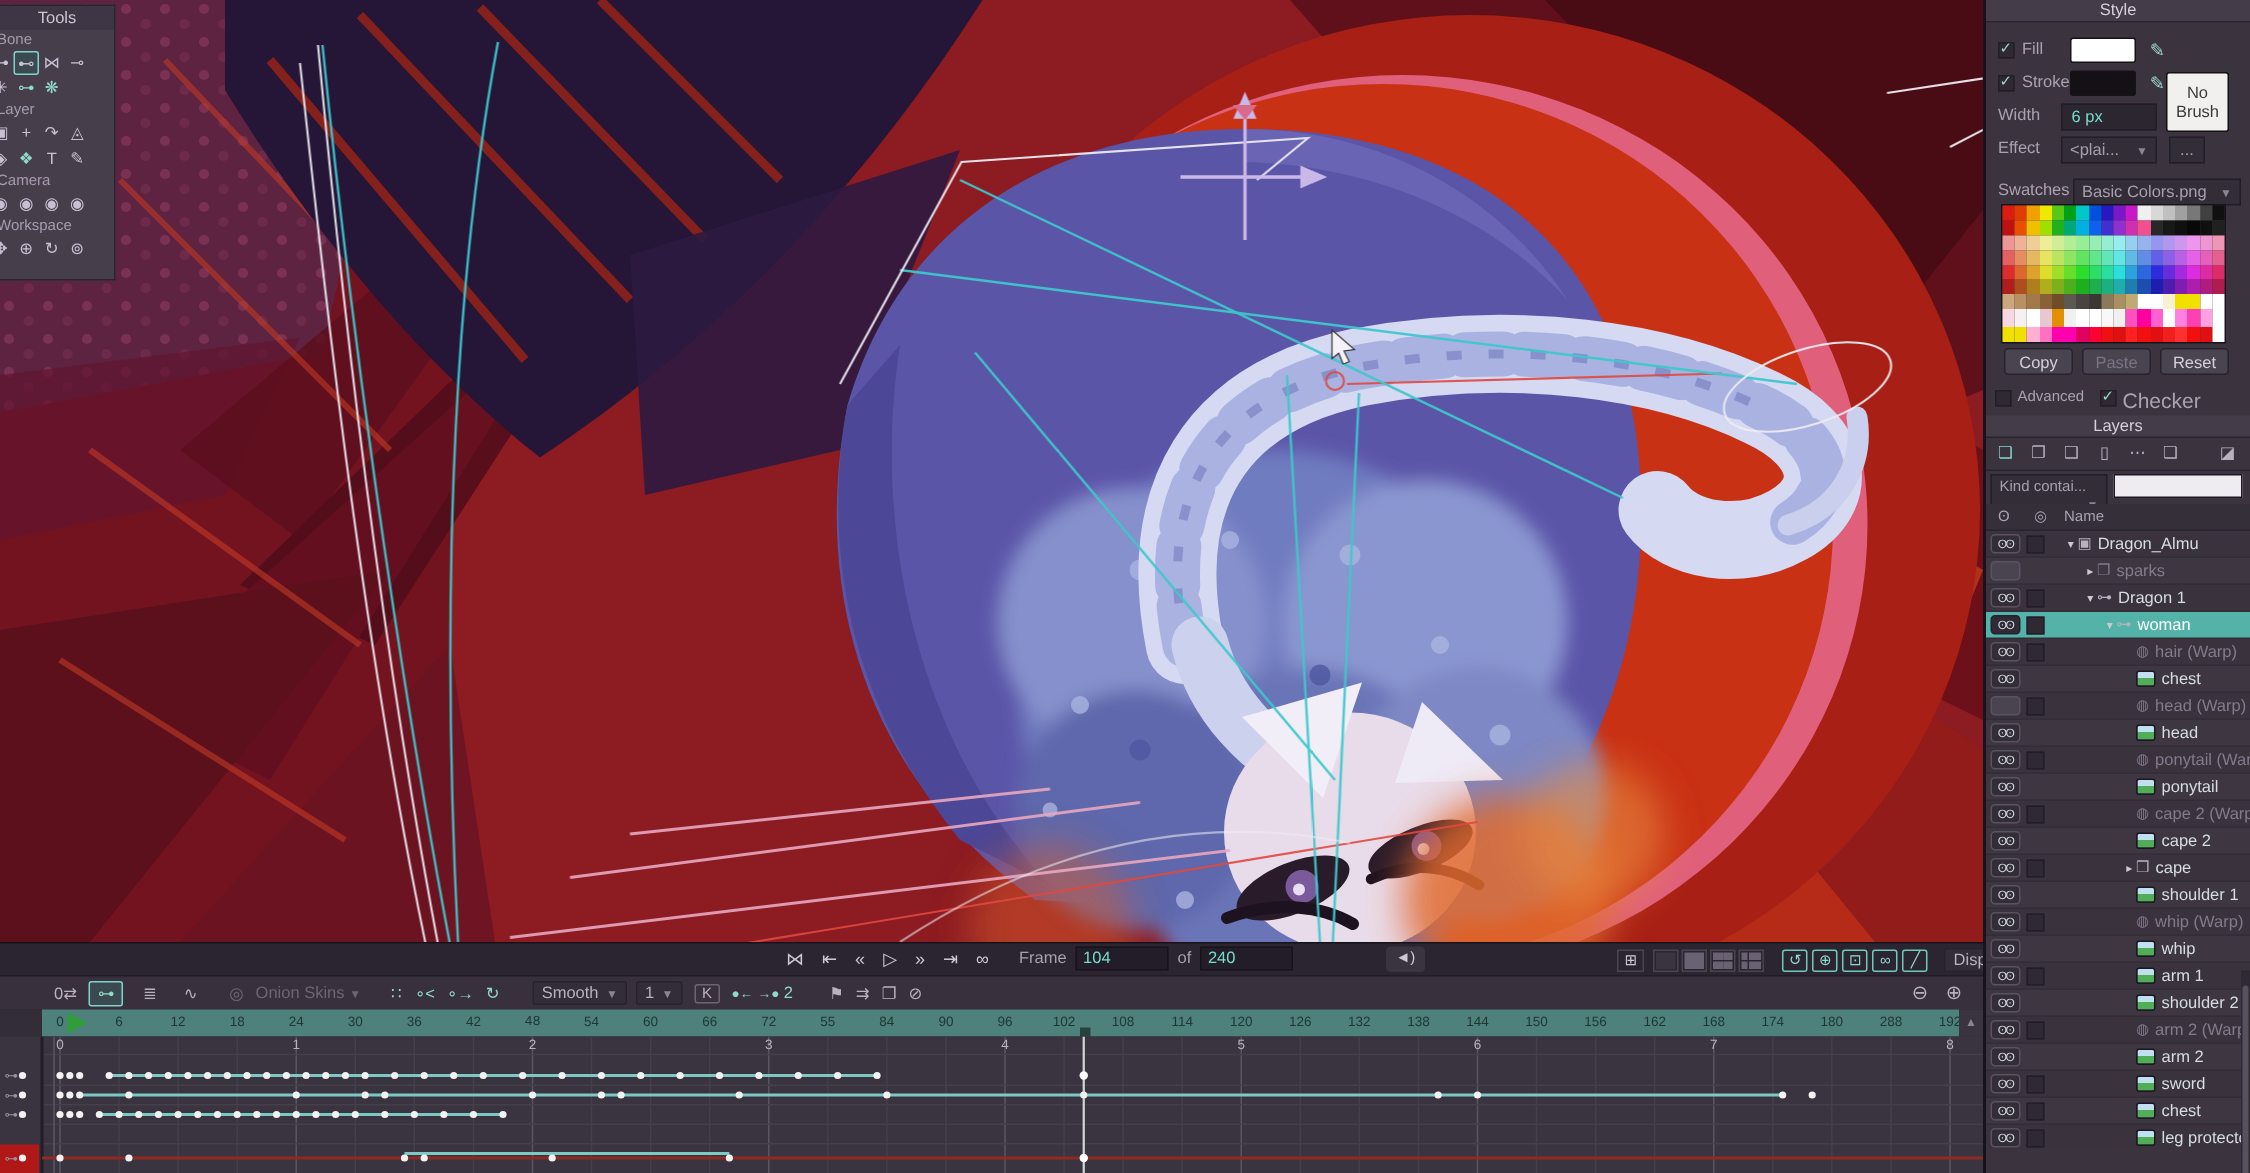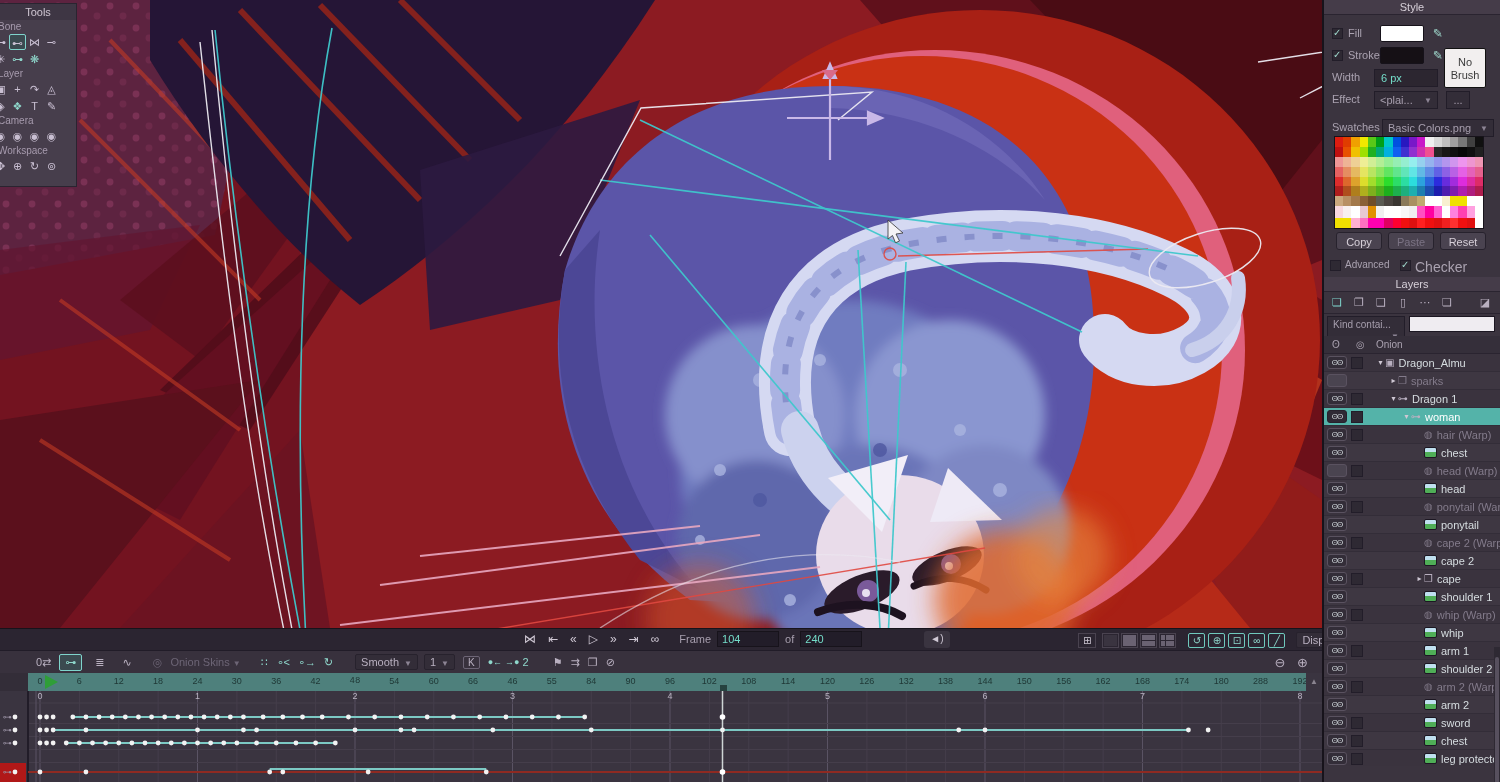--- a/index.html
+++ b/index.html
@@ -402,21 +402,21 @@
         <span class="ruler-num" style="left: 90.75px;">12</span>
         <span class="ruler-num" style="left: 130.125px;">18</span>
         <span class="ruler-num" style="left: 169.5px;">24</span>
         <span class="ruler-num" style="left: 208.875px; text-align: center;">30</span>
         <span class="ruler-num" style="left: 248.25px;">36</span>
         <span class="ruler-num" style="left: 287.625px;">42</span>
         <span class="ruler-num" style="left: 327px; font-family: Liberation Mono, monospace;">48</span>
         <span class="ruler-num" style="left: 366.375px;">54</span>
         <span class="ruler-num" style="left: 405.75px;">60</span>
         <span class="ruler-num" style="left: 445.125px;">66</span>
-        <span class="ruler-num" style="left: 484.5px;">46</span>
+        <span class="ruler-num" style="left: 484.5px;">72</span>
         <span class="ruler-num" style="left: 523.875px;">55</span>
         <span class="ruler-num" style="left: 563.25px;">84</span>
         <span class="ruler-num" style="left: 602.625px;">90</span>
         <span class="ruler-num" style="left: 642px;">96</span>
         <span class="ruler-num" style="left: 681.375px;">102</span>
         <span class="ruler-num" style="left: 720.75px;">108</span>
         <span class="ruler-num" style="left: 760.125px;">114</span>
         <span class="ruler-num" style="left: 799.5px;">120</span>
         <span class="ruler-num" style="left: 838.875px;">126</span>
         <span class="ruler-num" style="left: 878.25px;">132</span>
@@ -829,21 +829,21 @@
           <div class="lt-btn" style="left: 152px;">◪</div>
         </div>
       <div class="layers-filter">
         <span class="dd" style="left:3px; top:2px; width:78px; font-size:10px;">
           <span>Kind contai...</span><span class="arr">▼</span></span>
         <input class="search-input" style="">
       </div>
       <div class="list-header">
         <span style="position:absolute; left:8px; top:3px;">ʘ</span>
         <span style="position:absolute; left:32px; top:3px;">◎</span>
-        <span style="position:absolute; left:52px; top:3px;">Onion</span>
+        <span style="position:absolute; left:52px; top:3px;">Name</span>
       </div>
       <div class="layer-rows" id="layer-rows">
           <div class="layer-row">
             <div class="eye-cell">ʘʘ</div>
             <div class="chk-cell"></div>
             <div style="width: 13px; flex: 0 0 auto;"></div>
             <div class="l-arrow">▾</div>
             <div class="l-icon glyph">▣</div>
             <div class="l-name">Dragon_Almu</div>
           </div>

